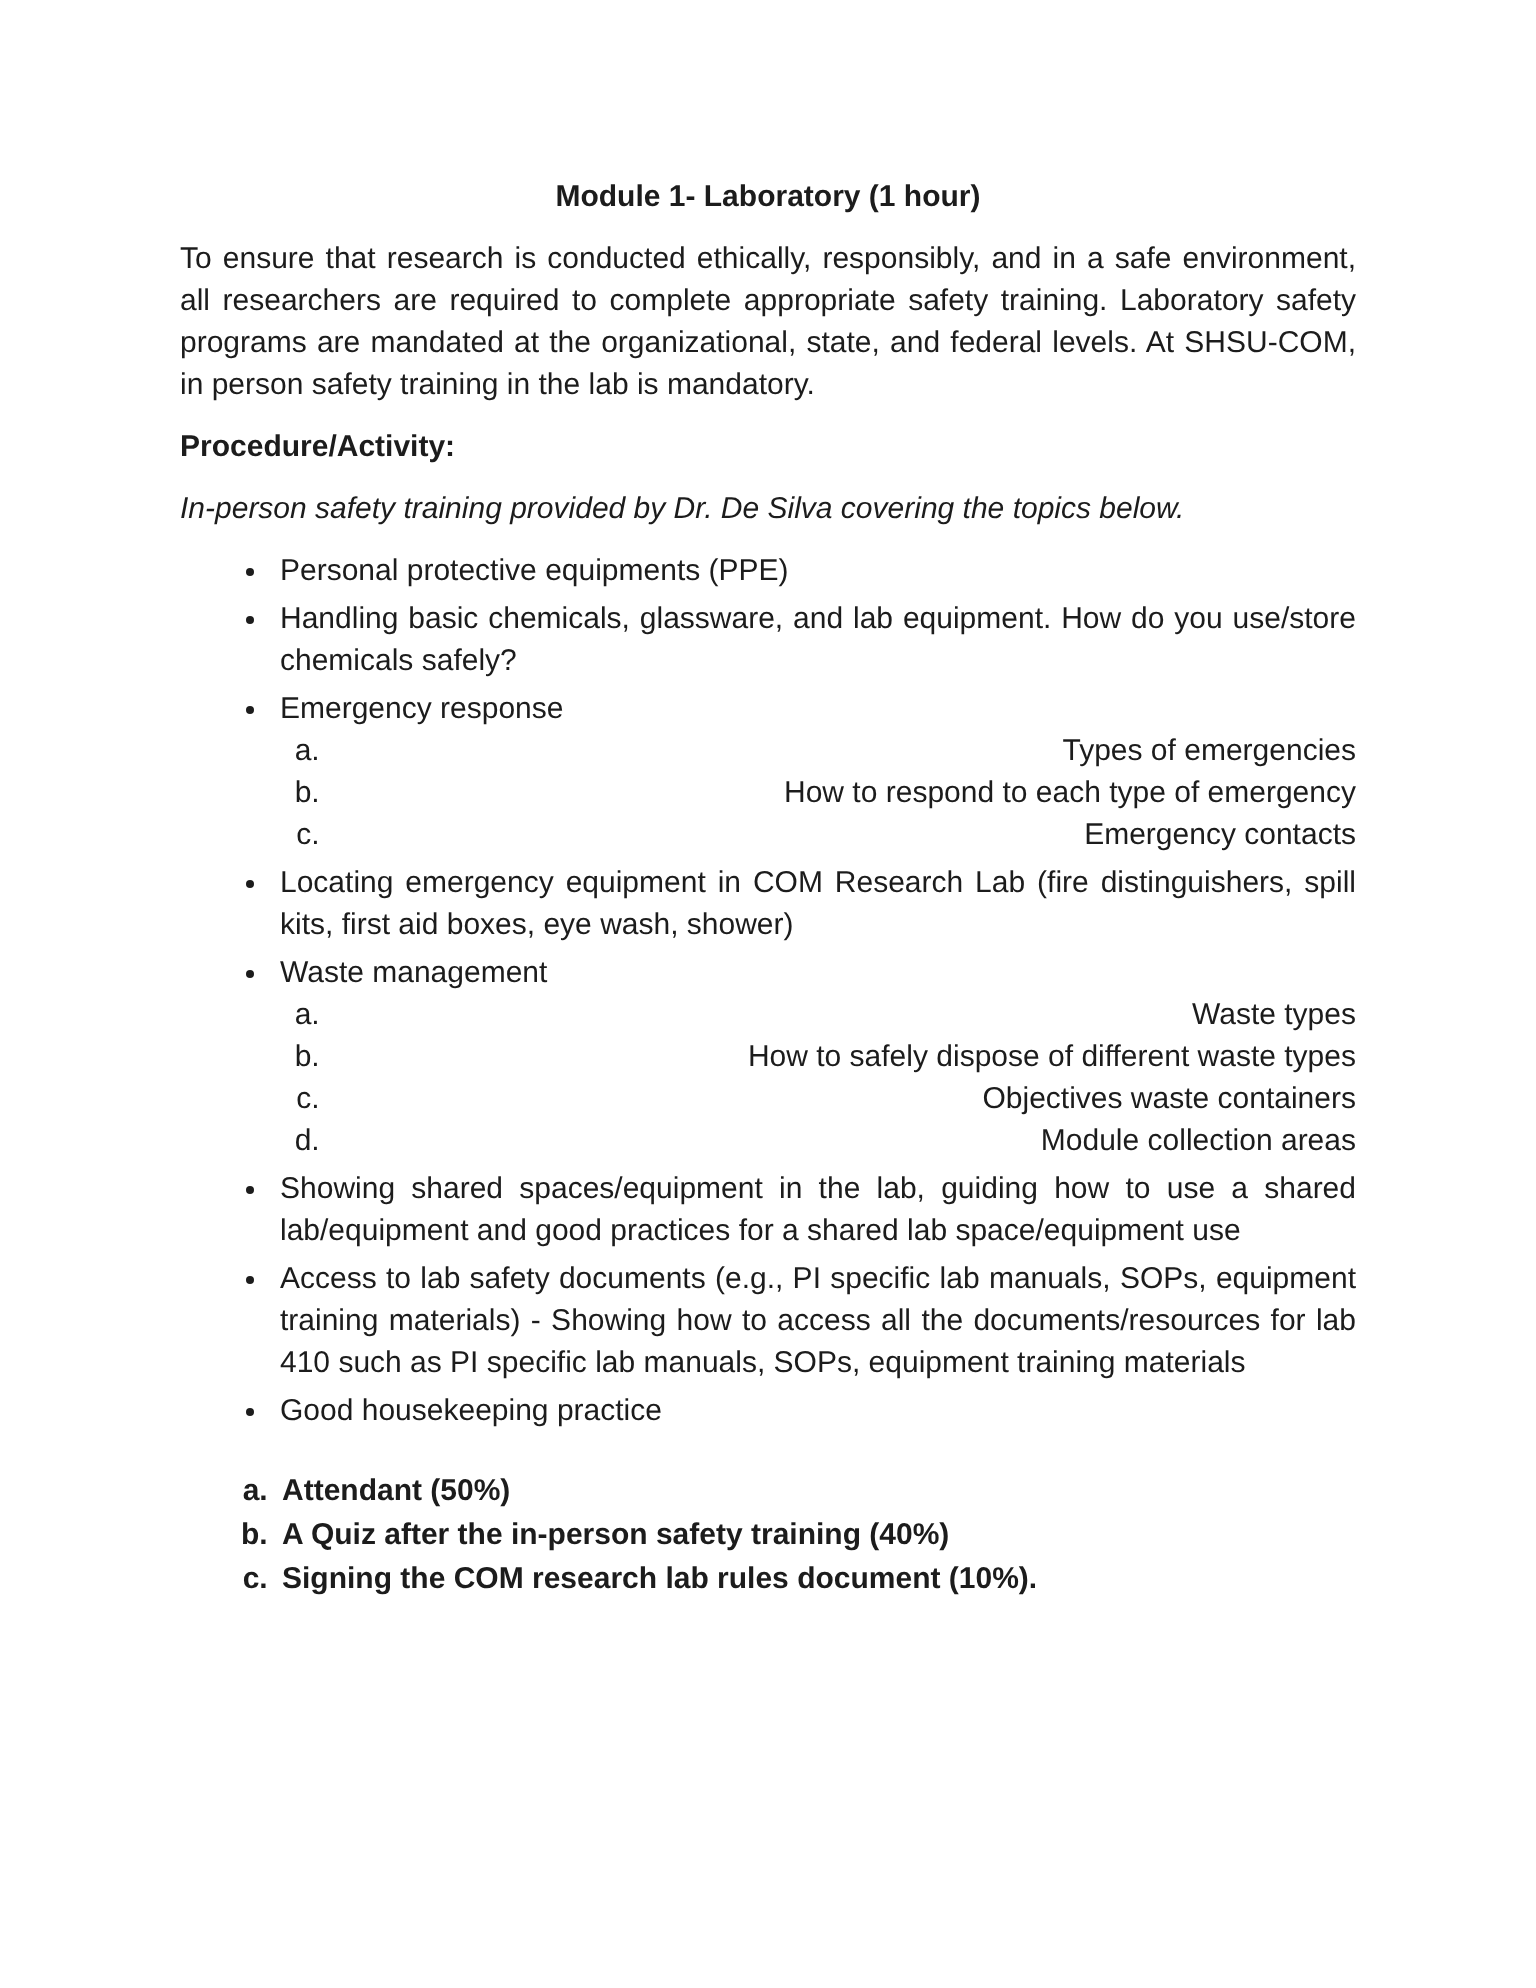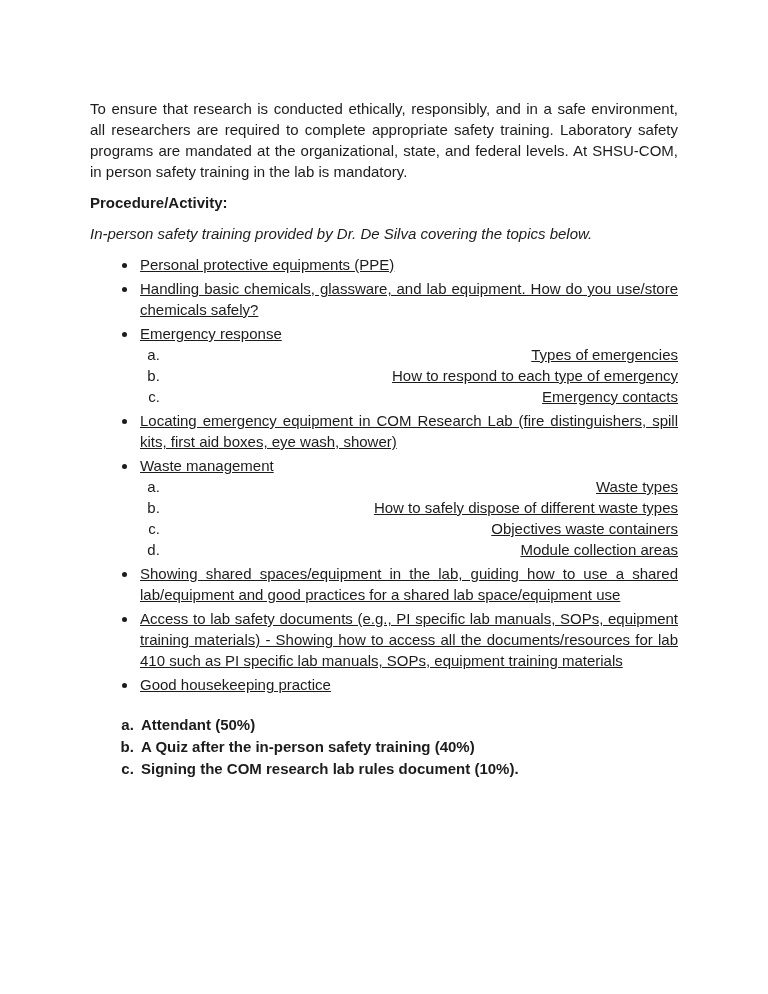--- a/index.html
+++ b/index.html
@@ -39,21 +39,20 @@
   }
   ul.topics {
     list-style: disc outside;
     margin: 10px 0 0 0;
     padding-left: 48px;
   }
   ul.topics > li {
     text-align: justify;
     margin: 0 0 3px 0;
     padding-left: 2px;
-    text-decoration: underline;
   }
   ol.sub {
     list-style: lower-alpha outside;
     margin: 0;
     padding-left: 24px;
     text-align: right;
   }
   ol.sub > li {
     margin: 0;
     padding-left: 3px;
@@ -70,20 +69,21 @@
   ol.eval > li {
     margin: 0 0 1px 0;
     padding-left: 3px;
   }
 </style>
 </head>
 <body>
 
 <div class="page">
 
+  <div class="doc-title">Module 1- Laboratory (1 hour)</div>
 
 
   <p class="body-para">To ensure that research is conducted ethically, responsibly, and in a safe environment, all researchers are required to complete appropriate safety training. Laboratory safety programs are mandated at the organizational, state, and federal levels. At SHSU-COM, in person safety training in the lab is mandatory.</p>
 
   <div class="section-heading">Procedure/Activity:</div>
 
   <p class="intro-para">In-person safety training provided by Dr. De Silva covering the topics below.</p>
 
   <ul class="topics">
     <li>

